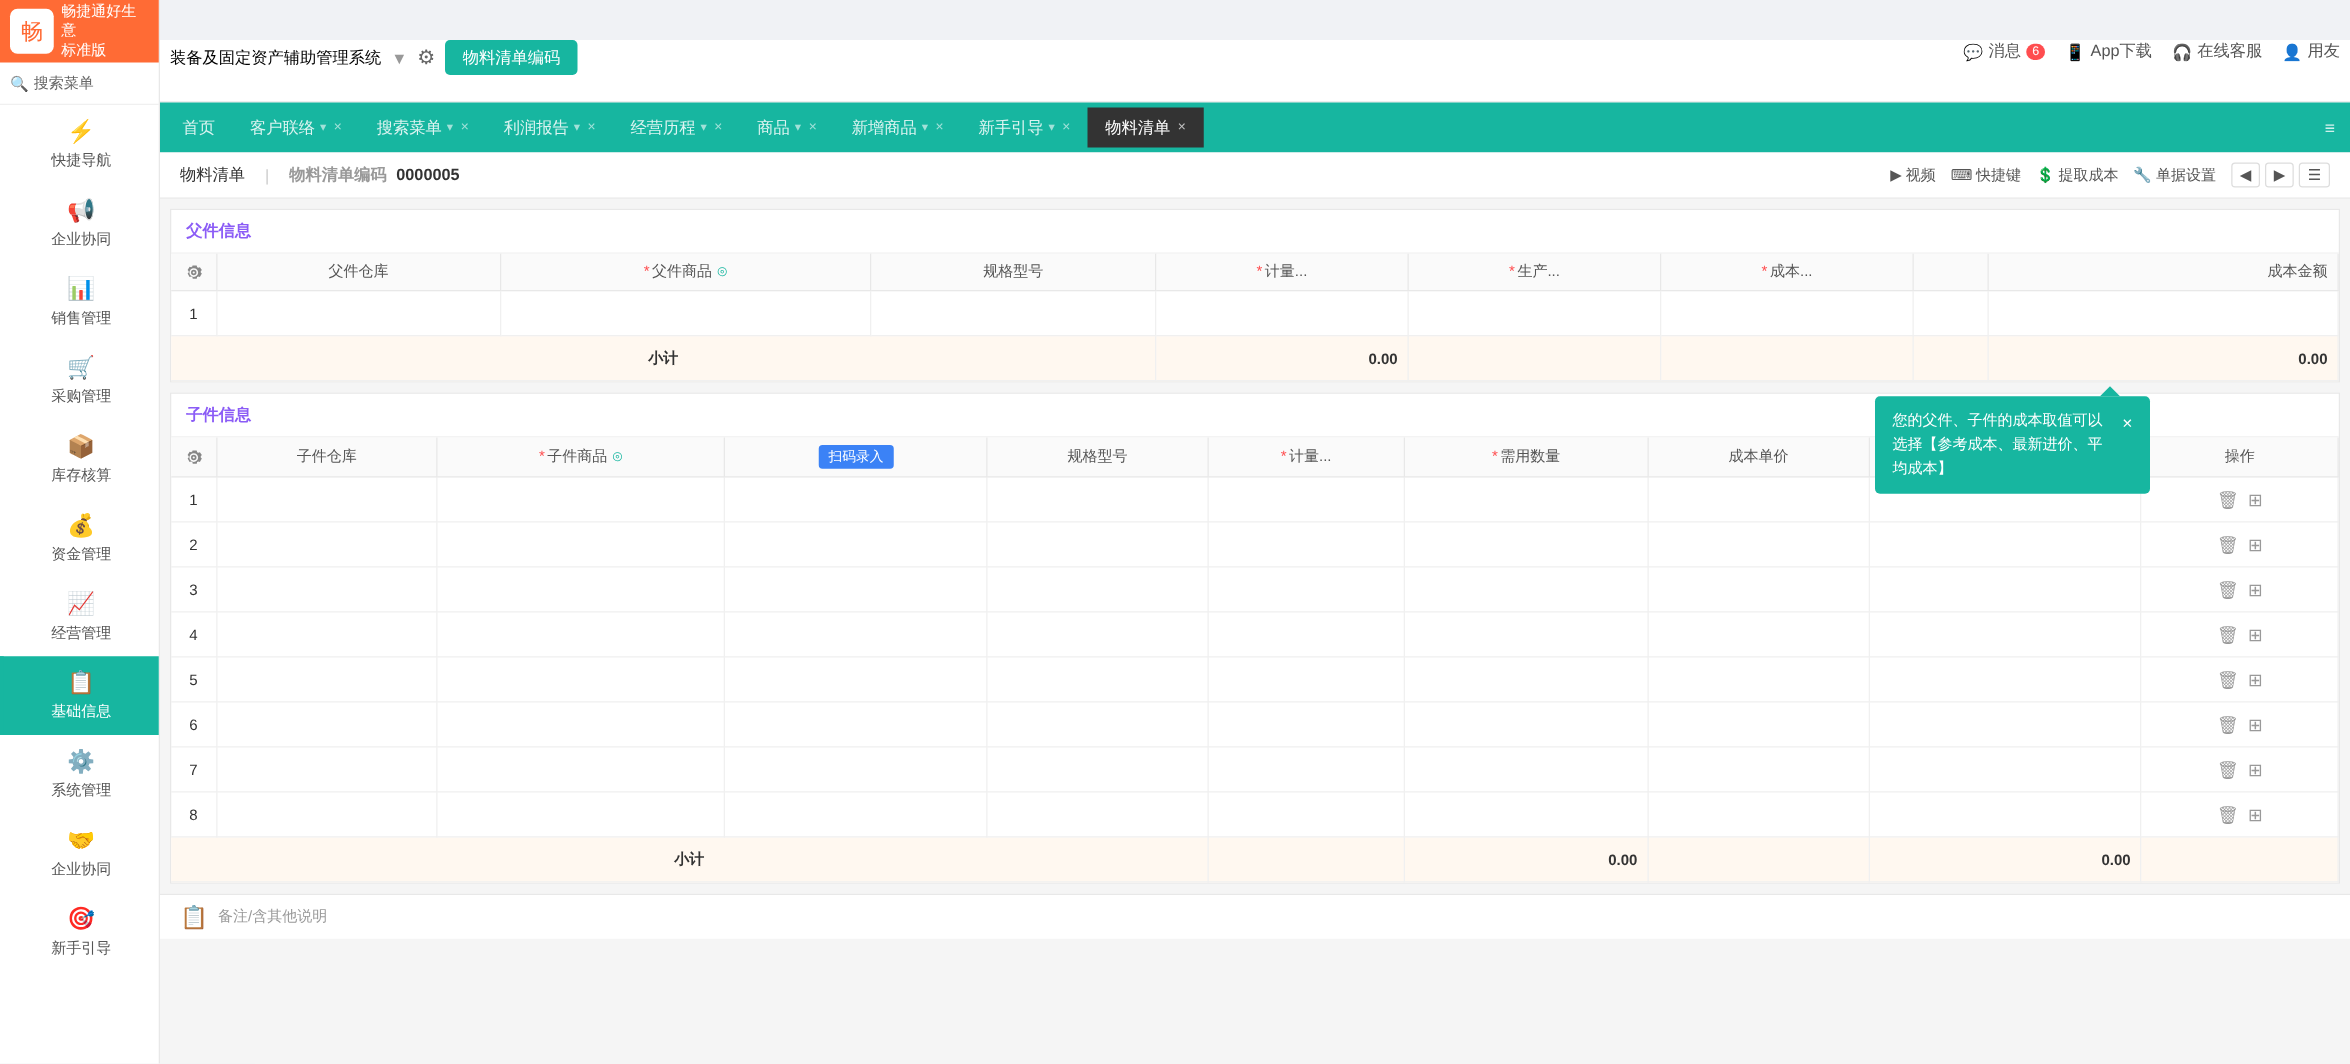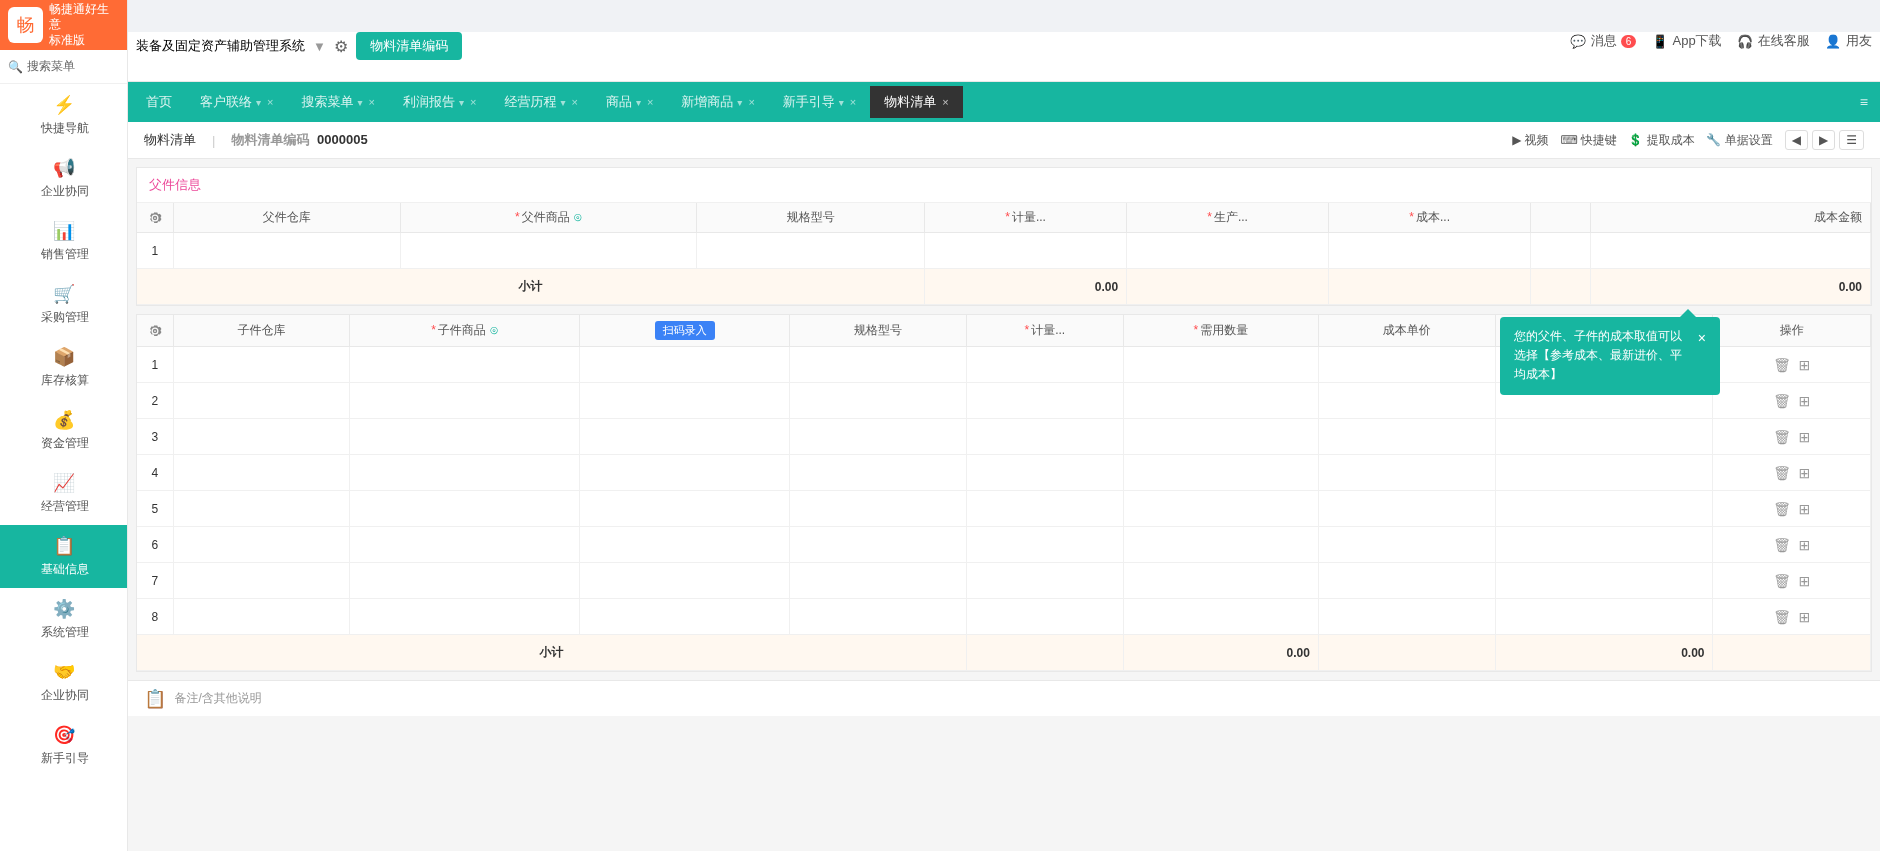--- a/index.html
+++ b/index.html
@@ -183,24 +183,24 @@
     }
 
     
     .section {
       background: #fff;
       margin: 8px;
       border: 1px solid #e8e8e8;
     }
     .section-title {
       font-size: 13px;
-      color: #ec4899;
+      color: #8b5cf6;
       padding: 8px 12px;
       border-bottom: 1px solid #f0f0f0;
-      font-weight: normal;
+      font-weight: bold;
     }
 
     
     .data-table {
       width: 100%;
       border-collapse: collapse;
     }
     .data-table th {
       background: #fafafa;
       border-bottom: 1px solid #e8e8e8;
@@ -529,20 +529,21 @@
               <td></td>
               <td></td>
               <td></td>
               <td class="col-value">0.00</td>
             </tr>
           </tbody>
         </table>
       </div>
 
       <div class="section">
+        <div class="section-title">子件信息</div>
         <table class="data-table">
           <thead>
             <tr>
               <th class="th-settings">
                 <div class="gear-th">
                     <svg width="14" height="14" viewBox="0 0 16 16" fill="#888">
                       <path d="M8 10.5a2.5 2.5 0 100-5 2.5 2.5 0 000 5zm0-1.5a1 1 0 110-2 1 1 0 010 2z"></path>
                       <path d="M7.1 1.2l-.4 1.4a5.5 5.5 0 00-1.1.6l-1.4-.5-1.8 3.1 1 1a5.7 5.7 0 000 1.2l-1 1 1.8 3.1 1.4-.5a5.5 5.5 0 001.1.6l.4 1.4h3.6l.4-1.4a5.5 5.5 0 001.1-.6l1.4.5 1.8-3.1-1-1a5.7 5.7 0 000-1.2l1-1L13.6 3.2l-1.4.5a5.5 5.5 0 00-1.1-.6l-.4-1.4H7.1zm.9 2.8a4 4 0 110 8 4 4 0 010-8z"></path>
                     </svg>
                   </div>

